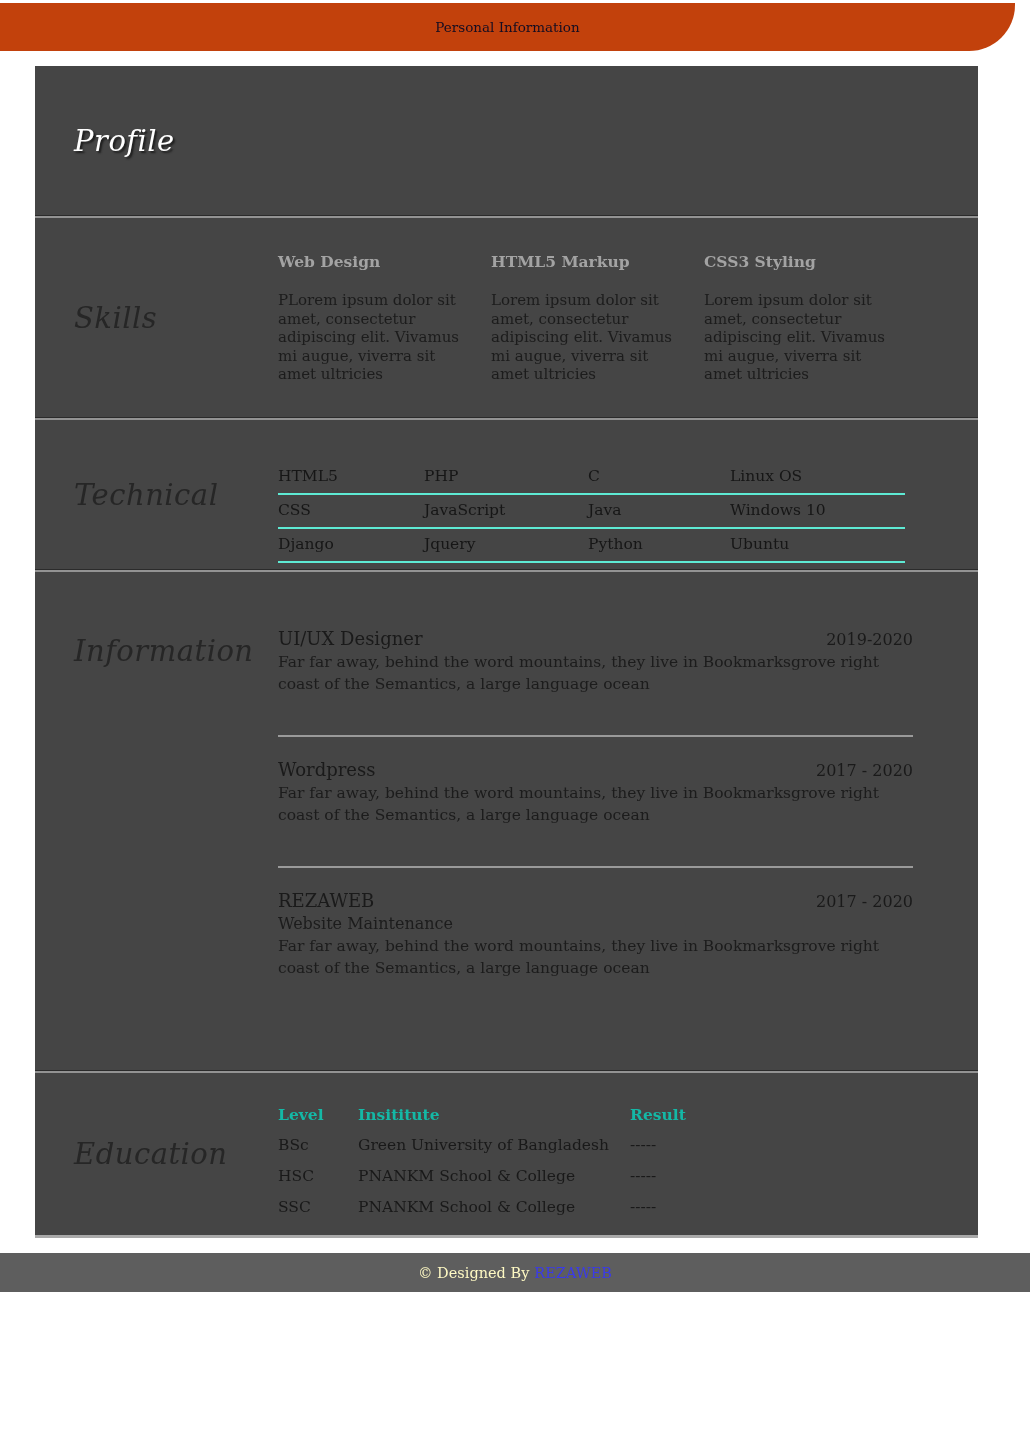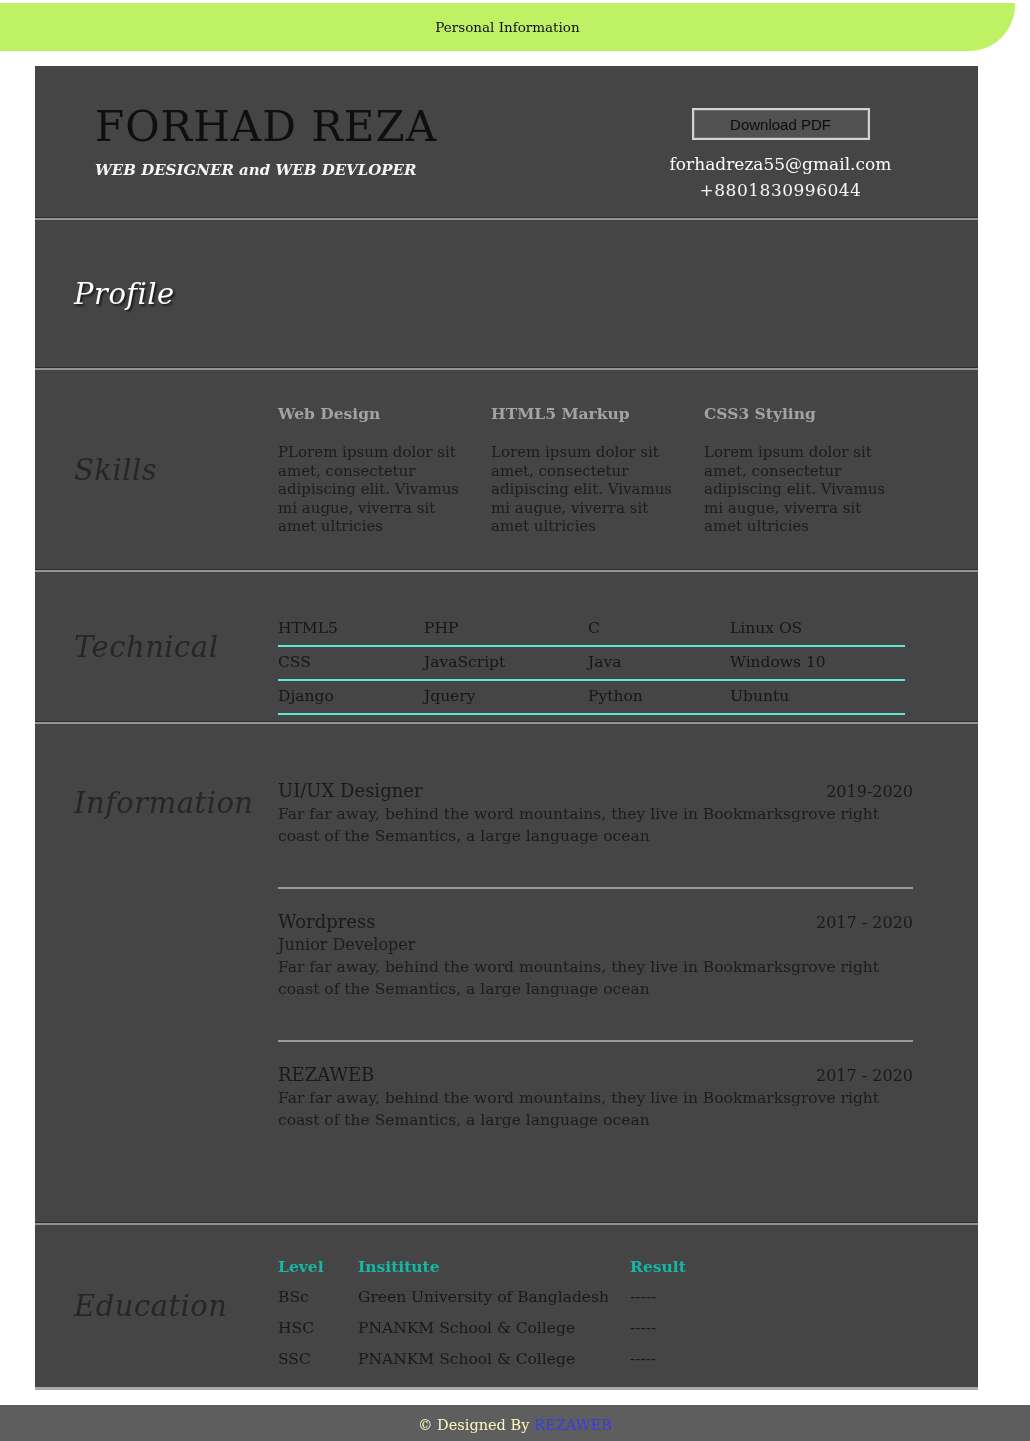--- a/index.html
+++ b/index.html
@@ -119,37 +119,26 @@
     background:#5e5e5e;
     display:flex; align-items:center; justify-content:center;
     font-size:14.5px;
   }
   .footer-text { color:#fef9c3; }
   .footer-link { margin-left:5px; text-decoration:none; cursor:pointer; }
 </style>
 </head>
 <body>
 
-<div class="topbar" style="background: #bef264;">
+<div class="topbar" style="background: #c2410c;">
   <span class="topbar-title">Personal Information</span>
 </div>
 
 <div class="card">
 
-  <div class="section hdr">
-    <div class="hdr-left">
-      <div class="name">FORHAD REZA</div>
-      <div class="subtitle">WEB DESIGNER and WEB DEVLOPER</div>
-    </div>
-    <div class="hdr-right">
-      <button class="dl-btn">Download PDF</button>
-      <div class="email">forhadreza55@gmail.com</div>
-      <div class="phone">+8801830996044</div>
-    </div>
-  </div>
 
   <div class="section profile-sec">
     <div class="label-col">
       <span class="sec-label light">Profile</span>
     </div>
   </div>
 
   <div class="section skills-sec">
     <div class="label-col">
       <span class="sec-label">Skills</span>
@@ -214,31 +203,31 @@
         <div class="exp-text">Far far away, behind the word mountains, they live in Bookmarksgrove right coast of the Semantics, a large language ocean</div>
       </div>
 
       <hr class="exp-divider">
 
       <div class="exp-entry">
         <div class="exp-head">
           <span class="exp-title">Wordpress</span>
           <span class="exp-period">2017 - 2020</span>
         </div>
-        <div class="exp-role">Junior Developer</div>
         <div class="exp-text">Far far away, behind the word mountains, they live in Bookmarksgrove right coast of the Semantics, a large language ocean</div>
       </div>
 
       <hr class="exp-divider">
 
       <div class="exp-entry">
         <div class="exp-head">
           <span class="exp-title">REZAWEB</span>
           <span class="exp-period">2017 - 2020</span>
         </div>
+        <div class="exp-role">Website Maintenance</div>
         <div class="exp-text">Far far away, behind the word mountains, they live in Bookmarksgrove right coast of the Semantics, a large language ocean</div>
       </div>
 
     </div>
   </div>
 
   <div class="section edu-sec">
     <div class="label-col">
       <span class="sec-label">Education</span>
     </div>

